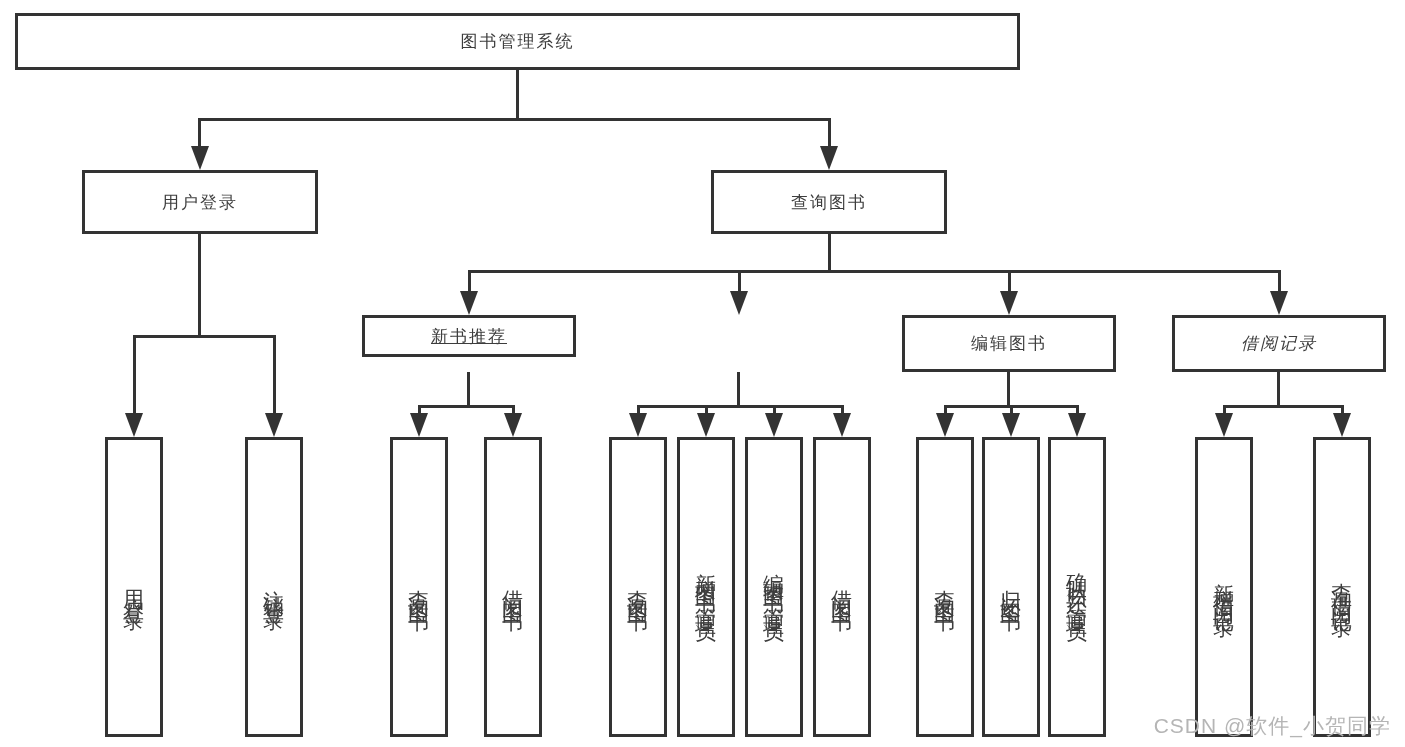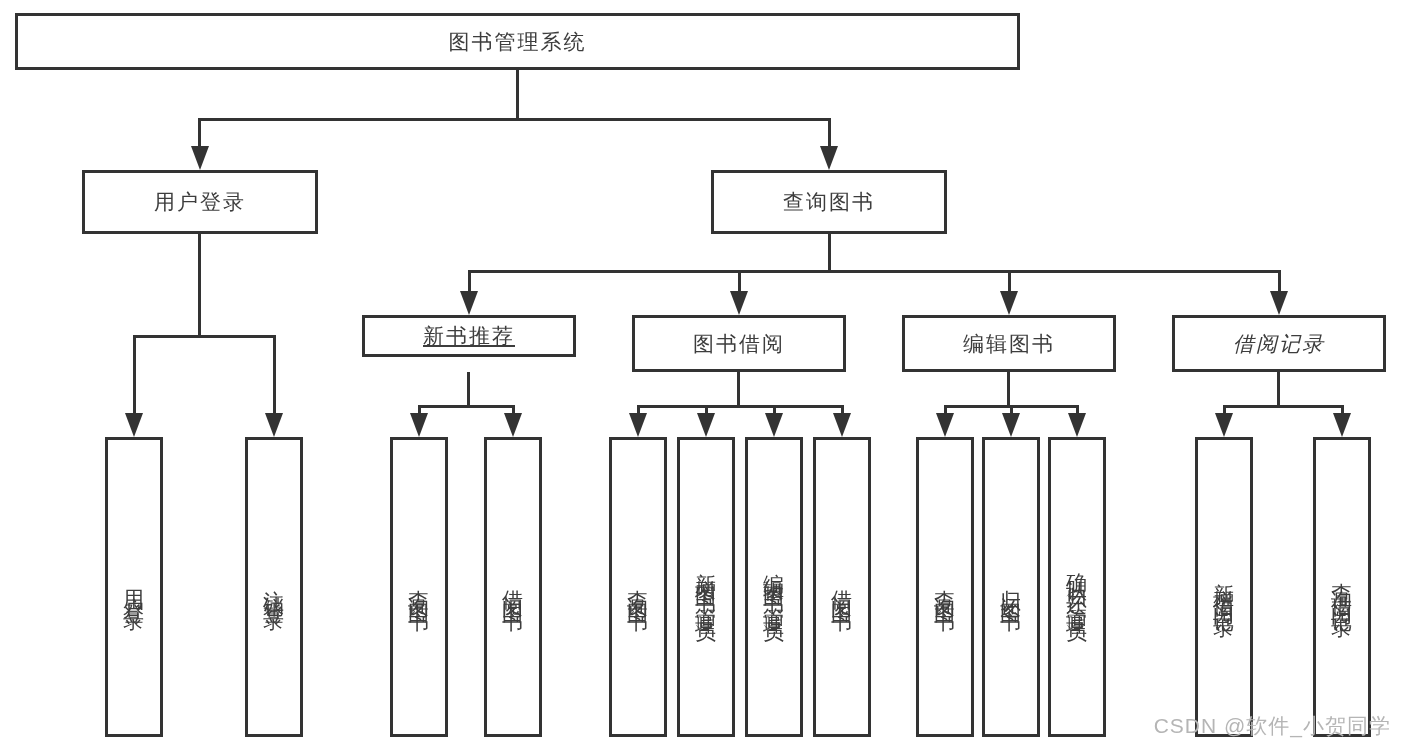--- a/index.html
+++ b/index.html
@@ -15,21 +15,21 @@
     background:var(--bg);
     font-family:"Liberation Sans","DejaVu Sans",sans-serif;
     overflow:hidden;
   }
   .box{
     position:absolute;
     border:3px solid var(--line);
     box-sizing:border-box;
     background:var(--bg);
     display:flex;align-items:center;justify-content:center;
-    font-size:21px;letter-spacing:2px;color:var(--text);
+    font-size:17px;letter-spacing:2px;color:var(--text);
     white-space:nowrap;
   }
   .vbox{
     position:absolute;
     top:437px;width:58px;height:300px;
     border:3px solid var(--line);
     box-sizing:border-box;
     background:var(--bg);
     display:flex;align-items:center;justify-content:center;
     writing-mode:vertical-rl;
@@ -80,21 +80,20 @@
   <div class="vl" style="left:468px;top:270px;height:25px;"></div>
   <div class="ar" style="left:460px;top:291px;"></div>
   <div class="vl" style="left:738px;top:270px;height:25px;"></div>
   <div class="ar" style="left:730px;top:291px;"></div>
   <div class="vl" style="left:1008px;top:270px;height:25px;"></div>
   <div class="ar" style="left:1000px;top:291px;"></div>
   <div class="vl" style="left:1278px;top:270px;height:25px;"></div>
   <div class="ar" style="left:1270px;top:291px;"></div>
 
   <div class="box" style="left:362px;top:315px;width:214px;height:42px;text-decoration:underline;">新书推荐</div>
-  <div class="box" style="left:632px;top:315px;width:214px;height:57px;">图书借阅</div>
   <div class="box" style="left:902px;top:315px;width:214px;height:57px;">编辑图书</div>
   <div class="box" style="left:1172px;top:315px;width:214px;height:57px;font-style:italic;">借阅记录</div>
 
   <div class="vl" style="left:467px;top:372px;height:35px;"></div>
   <div class="hl" style="left:418px;top:405px;width:97px;"></div>
   <div class="vl" style="left:418px;top:405px;height:13px;"></div>
   <div class="ar" style="left:410px;top:413px;"></div>
   <div class="vl" style="left:512px;top:405px;height:13px;"></div>
   <div class="ar" style="left:504px;top:413px;"></div>
 

